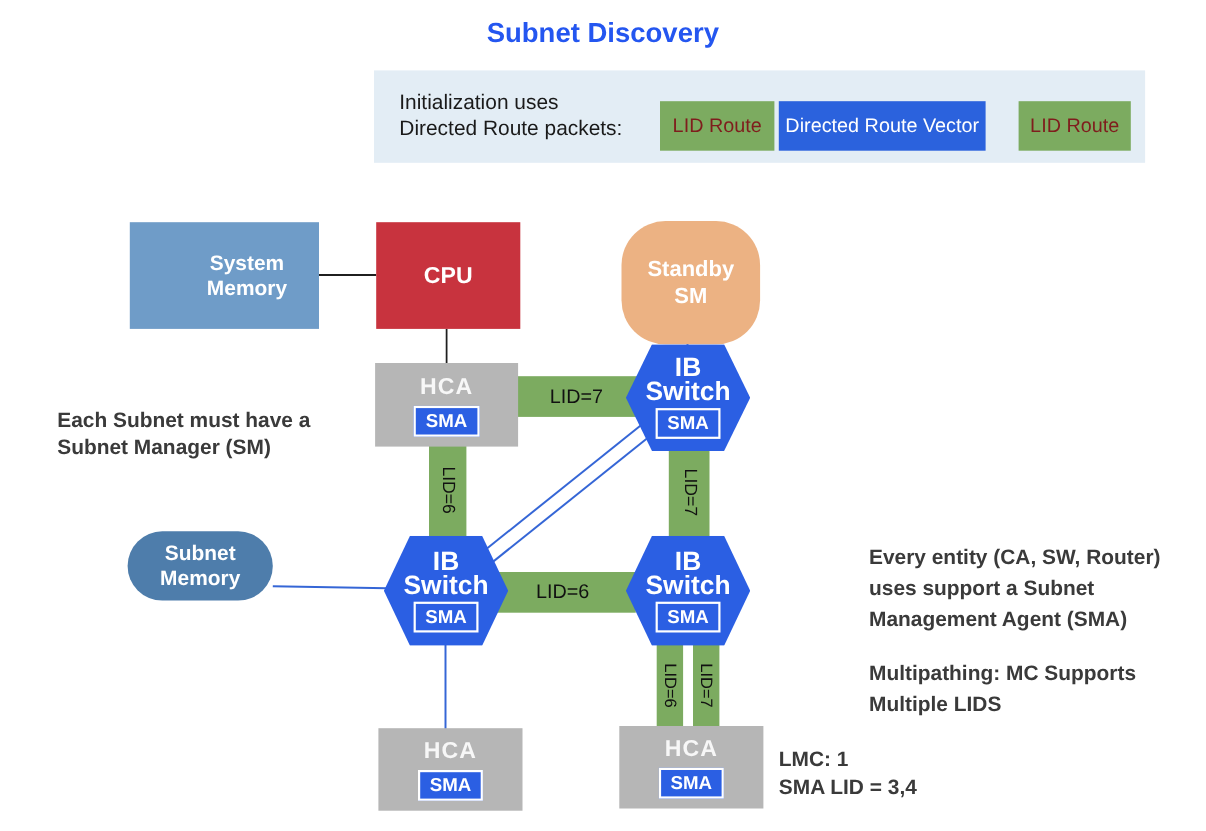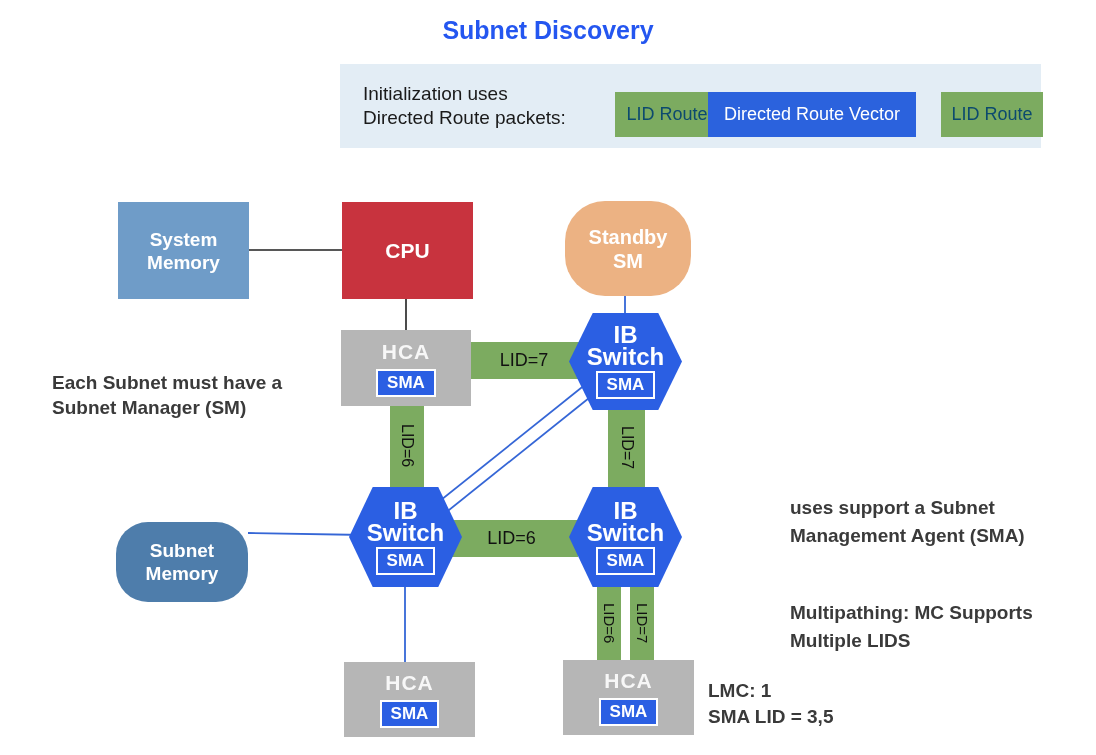--- a/index.html
+++ b/index.html
@@ -20,21 +20,21 @@
     background:var(--banner_bg,#e3edf5);
   }
   .banner-text {
     position:absolute; left:23px; top:18px; font-size:19px; line-height:24px; color:#1a1a1a;
   }
   .banner-text span { display:block; }
   .chip {
     position:absolute; top:28px; height:45px; display:flex; align-items:center; justify-content:center;
     font-size:18px;
   }
-  .chip-green { background:var(--link_green,#7cab60); color:#0c4a6e;margin-left:15px; }
+  .chip-green { background:var(--link_green,#7cab60); color:#7f1d1d; }
   .chip-blue  { background:var(--chip_blue,#2b62dd); color:#fff; }
   .wires { position:absolute; left:0; top:0; }
   .band { position:absolute; background:var(--link_green,#7cab60); display:flex; align-items:center; justify-content:center; }
   .band-label { font-size:18px; color:var(--label_dark,#111); }
   .band-v .band-label { writing-mode:vertical-rl; font-size:16px; }
   .band-v-narrow .band-label { writing-mode:vertical-rl; font-size:15px; }
   .box {
     position:absolute; display:flex; flex-direction:column; align-items:center; justify-content:center;
     color:#fff; font-weight:700; text-align:center;
   }
@@ -69,46 +69,47 @@
   </div>
 
   <div class="banner">
     <div class="banner-text">
       <span>Initialization uses</span>
       <span>Directed Route packets:</span>
     </div>
     <div class="chip chip-green" style="left:260px; width:104px;">
       <span>LID Route</span>
     </div>
-    <div class="chip chip-blue" style="left:368px; width:208px;">
+    <div class="chip chip-blue" style="left:368px; width:188px;">
       <span>Directed Route Vector</span>
     </div>
     <div class="chip chip-green" style="left:586px; width:102px;">
       <span>LID Route</span>
     </div>
   </div>
 
   <div class="note" style="left:52px; top:370px;">
     <span>Each Subnet must have a</span>
     <span>Subnet Manager (SM)</span>
   </div>
 
   <div class="note note-right" style="left:790px; top:494px;">
+    <span>Every entity (CA, SW, Router)</span>
     <span>uses support a Subnet</span>
     <span>Management Agent (SMA)</span>
   </div>
 
   <div class="note note-right" style="left:790px; top:599px;">
     <span>Multipathing: MC Supports</span>
     <span>Multiple LIDS</span>
   </div>
 
   <div class="note note-lmc" style="left:708px; top:678px;">
     <span>LMC: 1</span>
-    <span>SMA LID = 3,5</span>
+    <span>SMA LID = 3,4</span>
   </div>
 
   <svg class="wires" width="1096" height="755">
     <line x1="249" y1="250" x2="342" y2="250" stroke="var(--wire_black,#1f1f1f)" stroke-width="1.6"></line>
     <line x1="406" y1="299" x2="406" y2="332" stroke="var(--wire_black,#1f1f1f)" stroke-width="1.6"></line>
     <line x1="625" y1="296" x2="625" y2="318" stroke="var(--wire_blue,#3566d6)" stroke-width="1.8"></line>
     <line x1="629" y1="366" x2="409" y2="542" stroke="var(--wire_blue,#3566d6)" stroke-width="1.8"></line>
     <line x1="621" y1="356" x2="401" y2="532" stroke="var(--wire_blue,#3566d6)" stroke-width="1.8"></line>
     <line x1="248" y1="533" x2="365" y2="535" stroke="var(--wire_blue,#3566d6)" stroke-width="1.8"></line>
     <line x1="405" y1="585" x2="405" y2="664" stroke="var(--wire_blue,#3566d6)" stroke-width="1.8"></line>
@@ -126,46 +127,46 @@
   <div class="band band-h" style="left:445px; top:520px; width:133px; height:37px;">
     <span class="band-label">LID=6</span>
   </div>
   <div class="band band-v-narrow" style="left:597px; top:585px; width:24px; height:77px;">
     <span class="band-label">LID=6</span>
   </div>
   <div class="band band-v-narrow" style="left:630px; top:585px; width:24px; height:77px;">
     <span class="band-label">LID=7</span>
   </div>
 
-  <div class="box sysmem" style="left:118px; top:202px; width:131px; height:97px;">
+  <div class="box sysmem" style="left:118px; top:202px; width:131px; height:97px;padding-left:41px;">
     <span>System</span>
     <span>Memory</span>
   </div>
 
   <div class="box cpu" style="left:342px; top:202px; width:131px; height:97px;">
     <span>CPU</span>
   </div>
 
-  <div class="box standby" style="left:565px; top:201px; width:126px; height:95px;">
+  <div class="box standby" style="left:565px; top:201px; width:126px; height:112px;">
     <span>Standby</span>
     <span>SM</span>
   </div>
 
   <div class="box hca" style="left:341px; top:330px; width:130px; height:76px;">
     <span class="hca-t">HCA</span>
     <span class="badge badge-fill">SMA</span>
   </div>
 
   <div class="hex" style="left:569px; top:313px; height:97px;">
     <span class="hl">IB</span>
     <span class="hl">Switch</span>
     <span class="badge badge-outline">SMA</span>
   </div>
 
-  <div class="box submem" style="left:116px; top:522px; width:132px; height:80px;">
+  <div class="box submem" style="left:116px; top:483px; width:132px; height:63px;">
     <span>Subnet</span>
     <span>Memory</span>
   </div>
 
   <div class="hex" style="left:349px; top:487px;">
     <span class="hl">IB</span>
     <span class="hl">Switch</span>
     <span class="badge badge-outline">SMA</span>
   </div>
 

